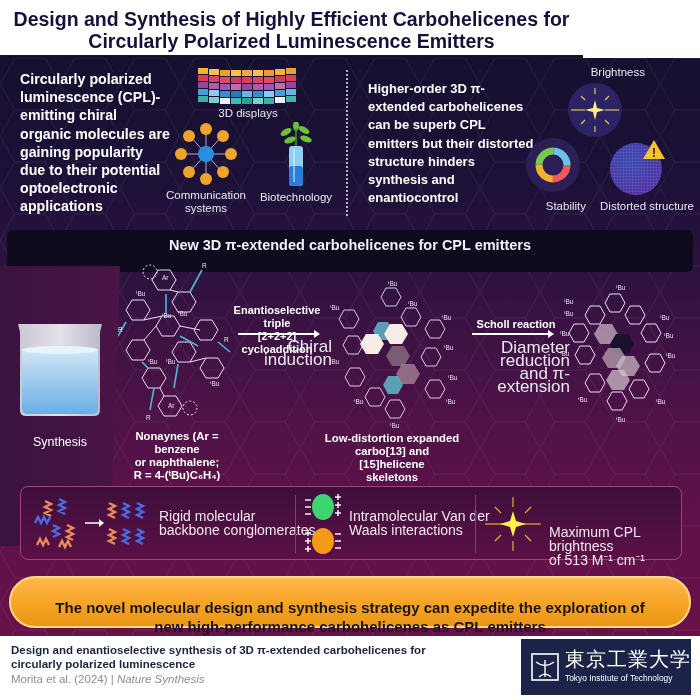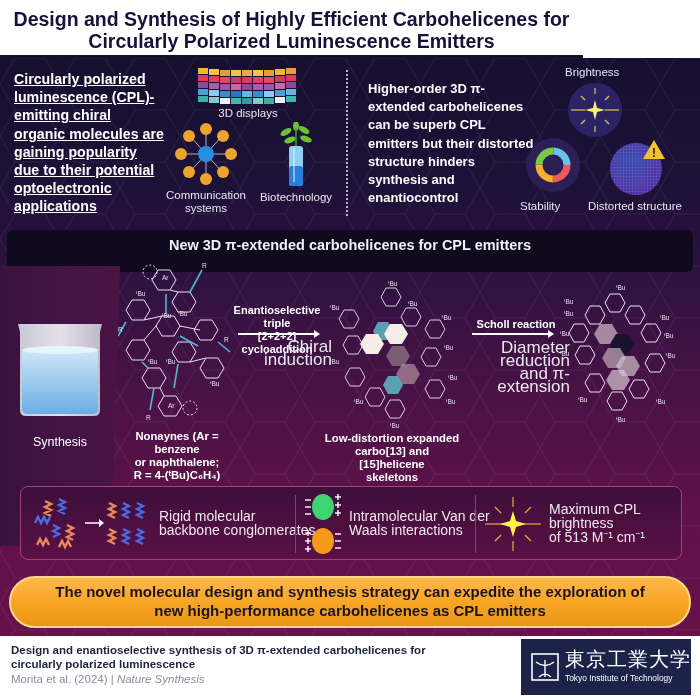--- a/index.html
+++ b/index.html
@@ -19,33 +19,33 @@
     position: absolute; left: 0; top: 58px; width: 700px; height: 578px;
     background: linear-gradient(180deg, #160f2f 0%, #1d1138 22%, #2e1240 38%, #4a1246 58%, #5e1249 78%, #6a1049 100%);
     overflow: hidden;
   }
   .hexgrid {
     position: absolute; inset: 0; opacity: 0.13;
   }
 
   
   .intro-left {
-    position: absolute; left: 14px; top: 12px; width: 150px;
-    color: #ffffff; font-weight: bold; font-size: 14.2px; line-height: 18.2px; text-decoration: underline;
+    position: absolute; left: 20px; top: 12px; width: 150px;
+    color: #ffffff; font-weight: bold; font-size: 14.2px; line-height: 18.2px;
   }
   .app-block { position: absolute; text-align: center; color: #e6e6f0; font-size: 11.5px; line-height: 13px; }
   .divider-v {
     position: absolute; left: 346px; top: 12px; height: 146px; width: 0;
     border-left: 2px dotted #b7b4c8;
   }
   .intro-right {
     position: absolute; left: 368px; top: 22px; width: 170px;
     color: #ffffff; font-weight: bold; font-size: 13px; line-height: 18.2px;
   }
-  .prop-label { position: absolute; color: #e6e6f0; font-size: 11.5px; text-align: left; }
+  .prop-label { position: absolute; color: #e6e6f0; font-size: 11.5px; text-align: right; }
 
   
   .section-banner {
     position: absolute; left: 7px; top: 172px; width: 686px; height: 42px;
     background: #0f0a1e; border-radius: 6px; text-align: center;
     color: #f0f0f8; font-weight: bold; font-size: 14.5px; line-height: 30px;
   }
   .stage-label {
     position: absolute; color: #ffffff; font-weight: bold; font-size: 11.3px;
     line-height: 13px; text-align: center;
@@ -71,21 +71,21 @@
     background: linear-gradient(180deg, #3d0f3a 0%, #5b1045 100%);
   }
   .feat-text { position: absolute; color: #f0e8f0; font-size: 14px; line-height: 14px; }
   .feat-sep { position: absolute; top: 8px; height: 58px; width: 1px; background: #8e3c6a; }
 
   .conclusion {
     position: absolute; left: 9px; top: 518px; width: 682px; height: 52px;
     border-radius: 26px; border: 2px solid #ffd88a;
     background: linear-gradient(180deg, #ffb84a 0%, #f7a324 55%, #e99516 100%);
     text-align: center; color: #1a1420; font-weight: bold; font-size: 15px; line-height: 19px;
-    padding-top: 4px;
+    padding-top: 20px;
   }
 
   
   .footer {
     position: absolute; left: 0; top: 636px; width: 700px; height: 64px; background: #ffffff;
   }
   .ref-title { position: absolute; left: 11px; top: 7px; width: 420px; color: #1c2340; font-weight: bold; font-size: 11.5px; line-height: 14px; }
   .ref-cite { position: absolute; left: 11px; top: 37px; color: #8a8d9a; font-size: 11.5px; }
   .ref-cite i { font-style: italic; }
   .logo-box {
@@ -482,21 +482,21 @@
           <line x1="40" y1="29" x2="58" y2="29"></line>
         <line x1="30" y1="2" x2="30" y2="12"></line>
           <line x1="30" y1="46" x2="30" y2="56"></line>
         <line x1="12" y1="12" x2="18" y2="18"></line>
           <line x1="42" y1="40" x2="48" y2="46"></line>
         <line x1="48" y1="12" x2="42" y2="18"></line>
           <line x1="18" y1="40" x2="12" y2="46"></line>
       </g>
       <path d="M30 16 L33 26 L43 29 L33 32 L30 42 L27 32 L17 29 L27 26 Z" fill="#fff04a"></path>
     </svg>
-    <div class="feat-text" style="left:528px; top:15px;">
+    <div class="feat-text" style="left:528px; top:38px;">
       <div>Maximum CPL brightness</div>
       <div>of 513 M⁻¹ cm⁻¹</div>
     </div>
   </div>
 
   <div class="conclusion">
     <div>The novel molecular design and synthesis strategy can expedite the exploration of</div>
     <div>new high-performance carbohelicenes as CPL emitters</div>
   </div>
 </div>

